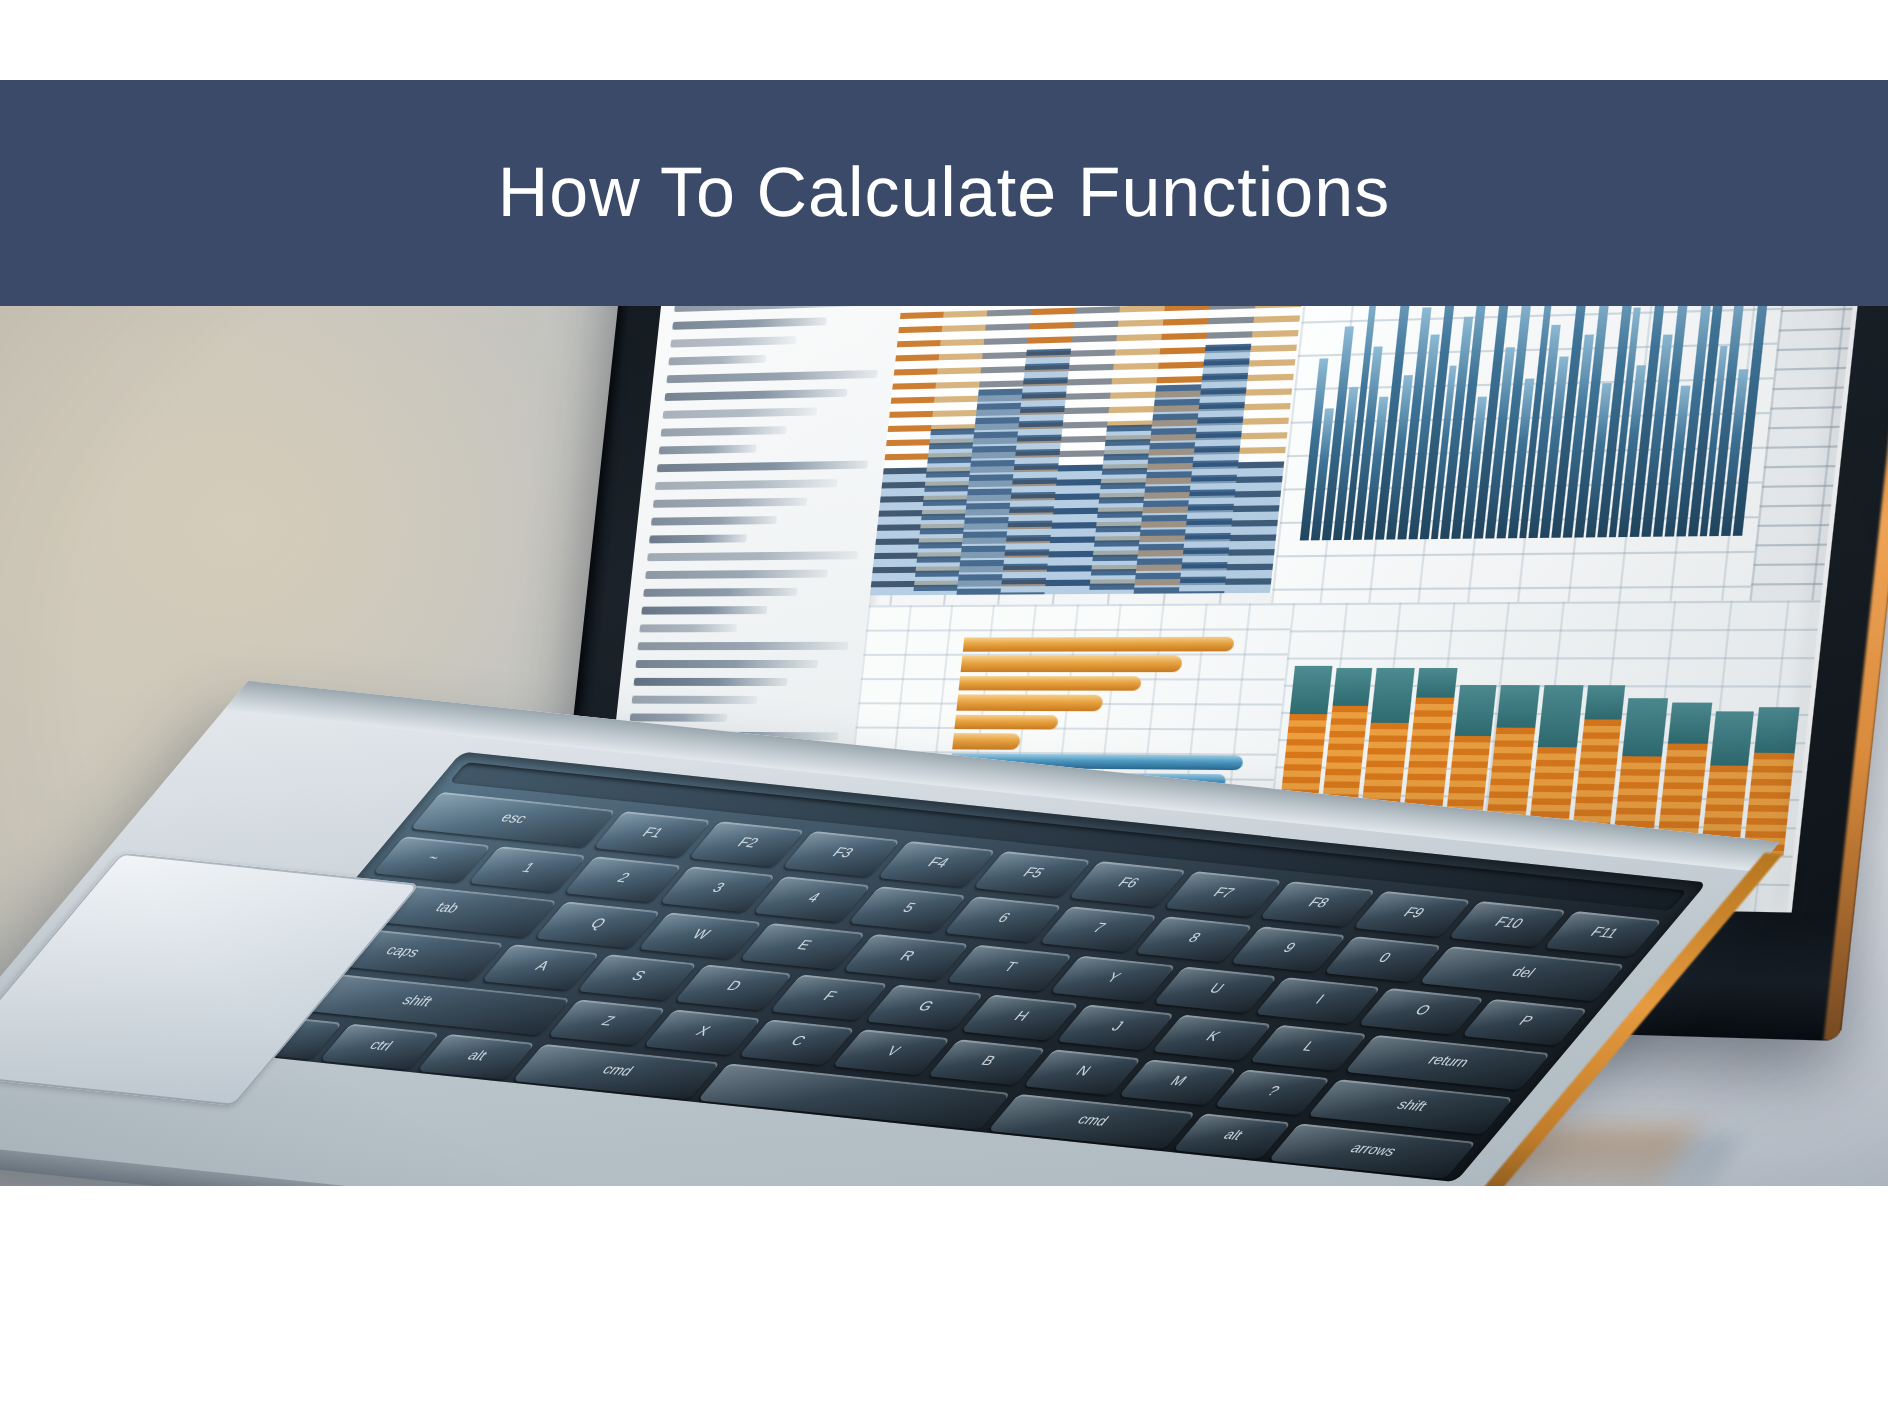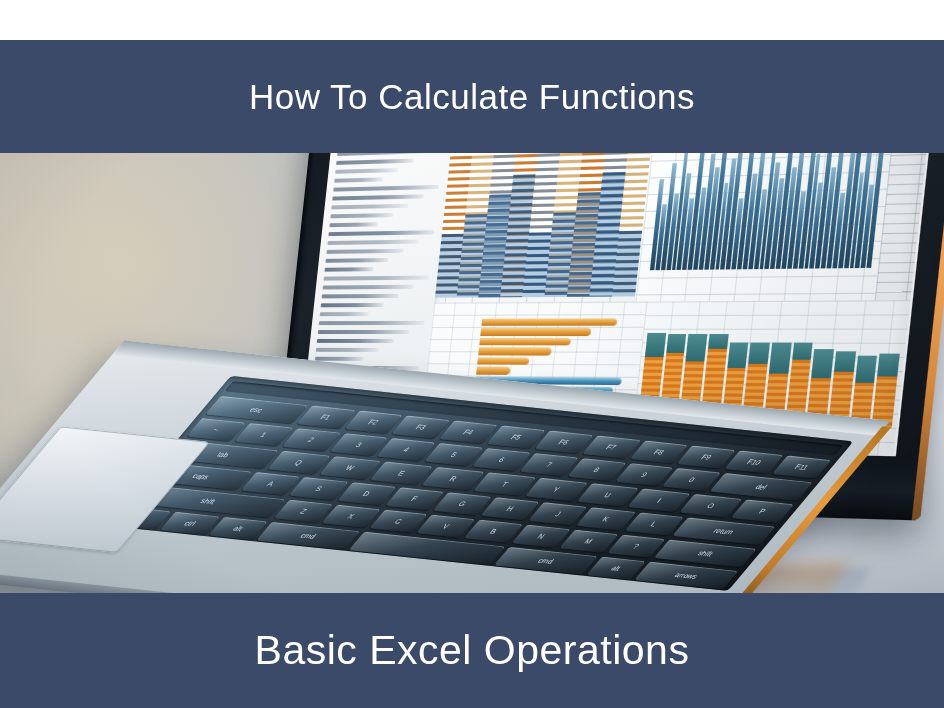--- a/index.html
+++ b/index.html
@@ -808,17 +808,14 @@
 
         <div class="trackpad"></div>
         <div class="base-front-edge"></div>
       </div>
 
     </div>
 
     <div class="photo-vignette"></div>
   </div>
 
-  <div class="banner banner-bottom">
-    <div class="banner-title">Basic Excel Operations</div>
-  </div>
 
 </div>
 
 </body></html>

